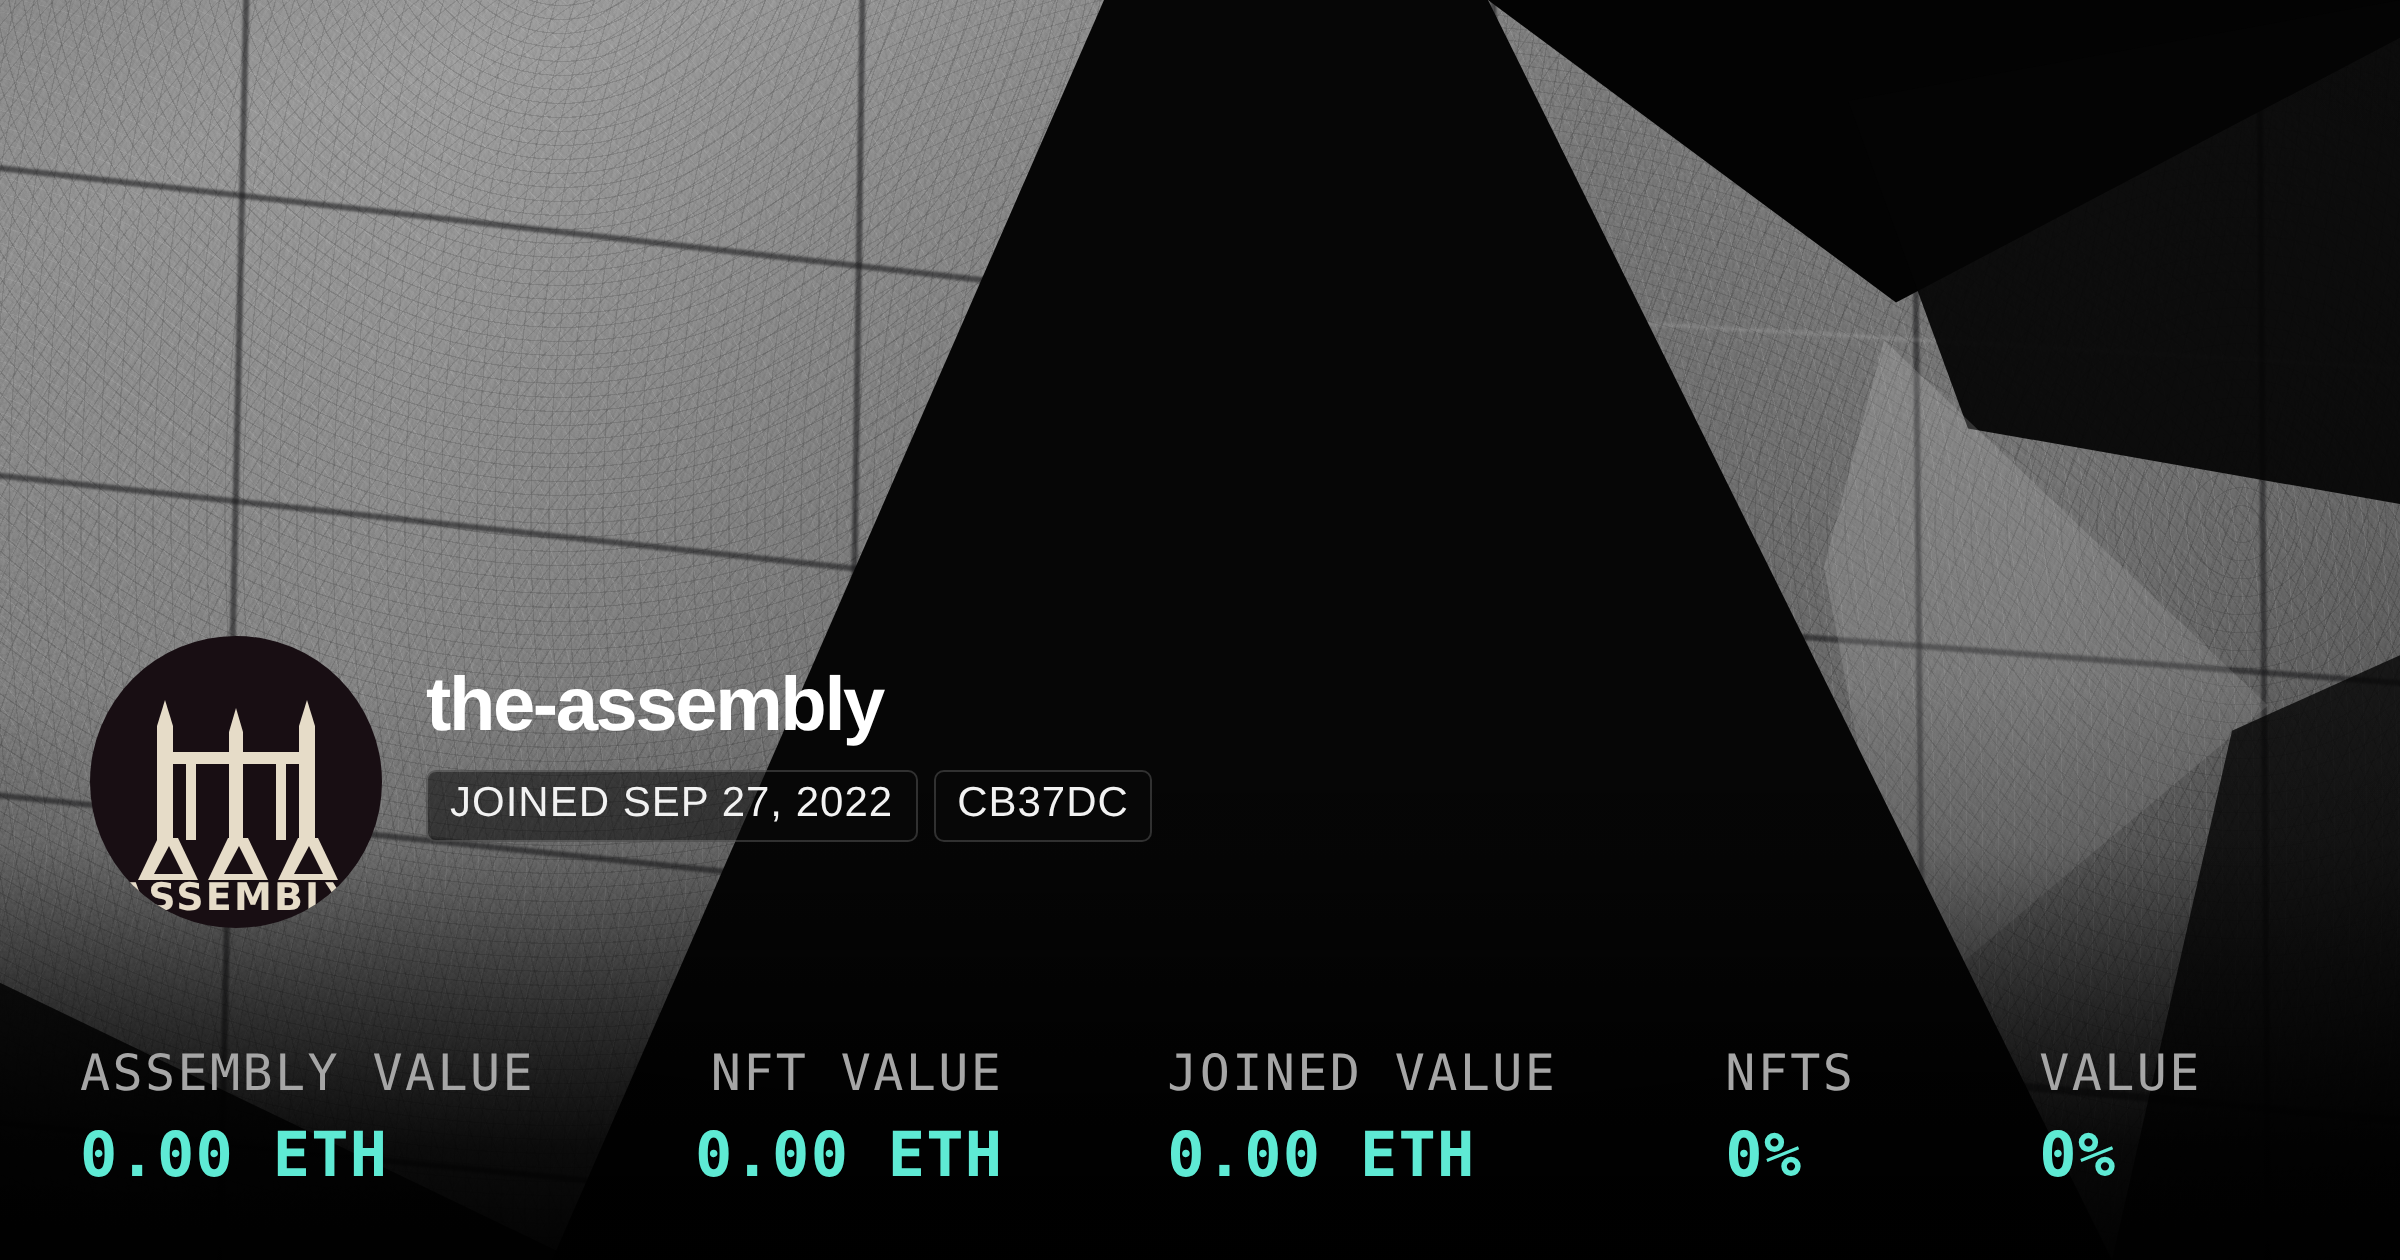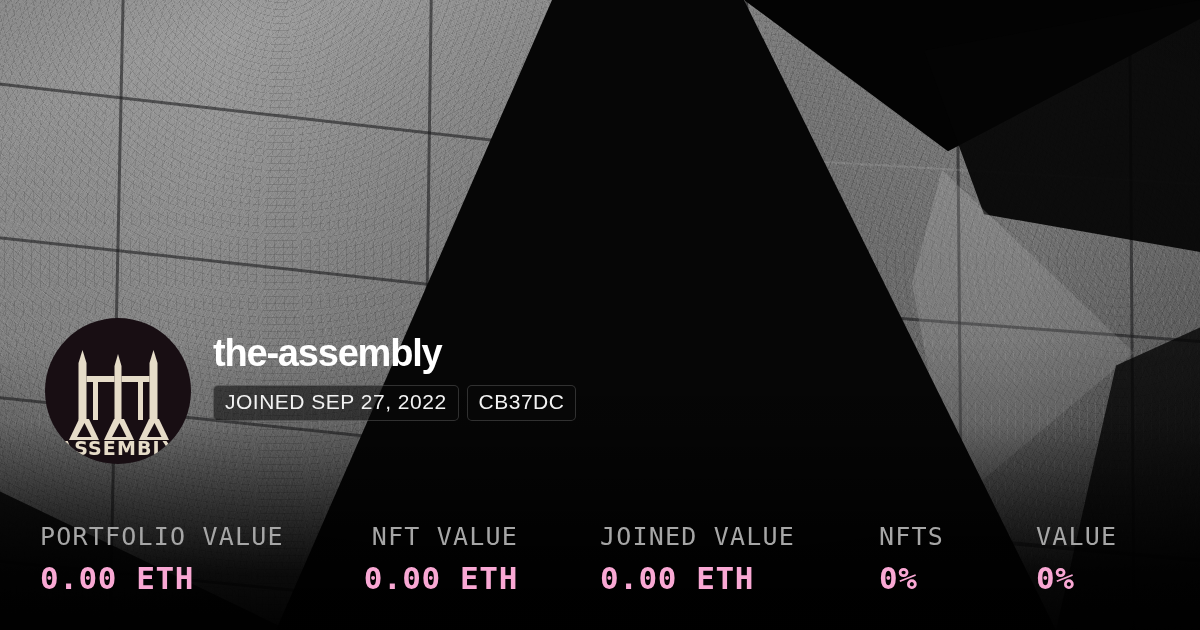--- a/index.html
+++ b/index.html
@@ -158,21 +158,21 @@
   .stat{ display:flex; flex-direction:column; gap:14px; white-space:nowrap; }
   .stat-label{
     font-family:"DejaVu Sans Mono", monospace;
     font-size:25px; font-weight:400; letter-spacing:1.2px;
     color:#a6a6a6;
     line-height:1;
   }
   .stat-value{
     font-family:"DejaVu Sans Mono", monospace;
     font-size:31px; font-weight:700; letter-spacing:.6px;
-    color:#f9a8d4;
+    color:#5eead4;
     line-height:1;
   }
   .stat-0{ margin-right:80px; }
   .stat-1{ margin-right:82px;align-items:flex-end; }
   .stat-2{ margin-right:84px; }
   .stat-3{ margin-right:92px; }
 </style>
 </head>
 <body>
 
@@ -249,21 +249,21 @@
 
         <div class="badges">
           <span class="badge">JOINED SEP 27, 2022</span>
           <span class="badge">CB37DC</span>
         </div>
       </div>
     </div>
 
     <div class="stats">
       <div class="stat stat-0">
-        <span class="stat-label">PORTFOLIO VALUE</span>
+        <span class="stat-label">ASSEMBLY VALUE</span>
         <span class="stat-value">0.00 ETH</span>
       </div>
       <div class="stat stat-1">
         <span class="stat-label">NFT VALUE</span>
         <span class="stat-value">0.00 ETH</span>
       </div>
       <div class="stat stat-2">
         <span class="stat-label">JOINED VALUE</span>
         <span class="stat-value">0.00 ETH</span>
       </div>

